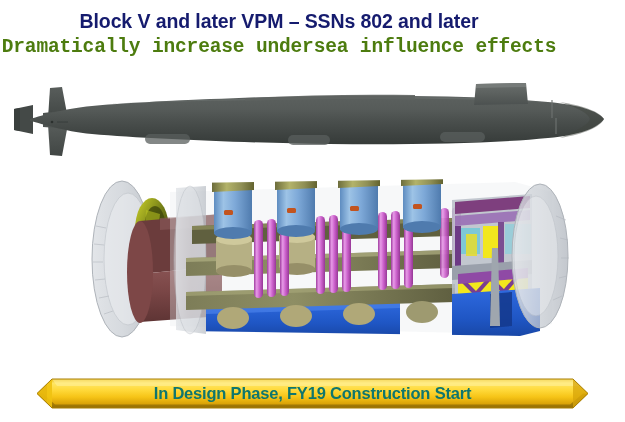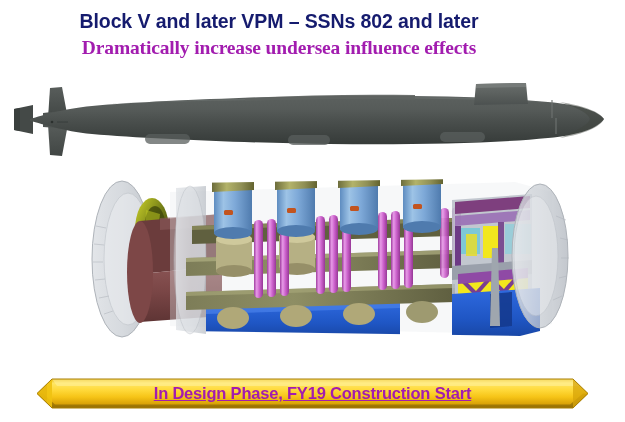--- a/index.html
+++ b/index.html
@@ -31,24 +31,24 @@
   .title-line1 {
     font-family: "Liberation Sans", sans-serif;
     font-size: 19.5px;
     font-weight: bold;
     color: #151b6e;
     letter-spacing: -0.1px;
     line-height: 26px;
     white-space: nowrap;
   }
   .title-line2 {
-    font-family: Liberation Serif, serif;
+    font-family: Liberation Mono, monospace;
     font-size: 19.5px;
     font-weight: bold;
-    color: #a21caf;
+    color: #4d7c0f;
     letter-spacing: -0.15px;
     line-height: 27px;
     white-space: nowrap;
   }
 
   
   .sub-wrap {
     position: absolute;
     left: 0;
     top: 78px;
@@ -78,25 +78,24 @@
     left: 0;
     top: 0;
     width: 551px;
     height: 33px;
     display: flex;
     align-items: center;
     justify-content: center;
     font-family: "Liberation Sans", sans-serif;
     font-size: 16.5px;
     font-weight: bold;
-    color: #a21caf;
+    color: #0f766e;
     letter-spacing: -0.2px;
     white-space: nowrap;
     pointer-events: none;
-    text-decoration: underline;
   }
   svg { display: block; }
 </style>
 </head>
 <body>
 
 <div id="slide">
 
   <div class="title-block">
     <div class="title-line1">Block V and later VPM – SSNs 802 and later</div>

